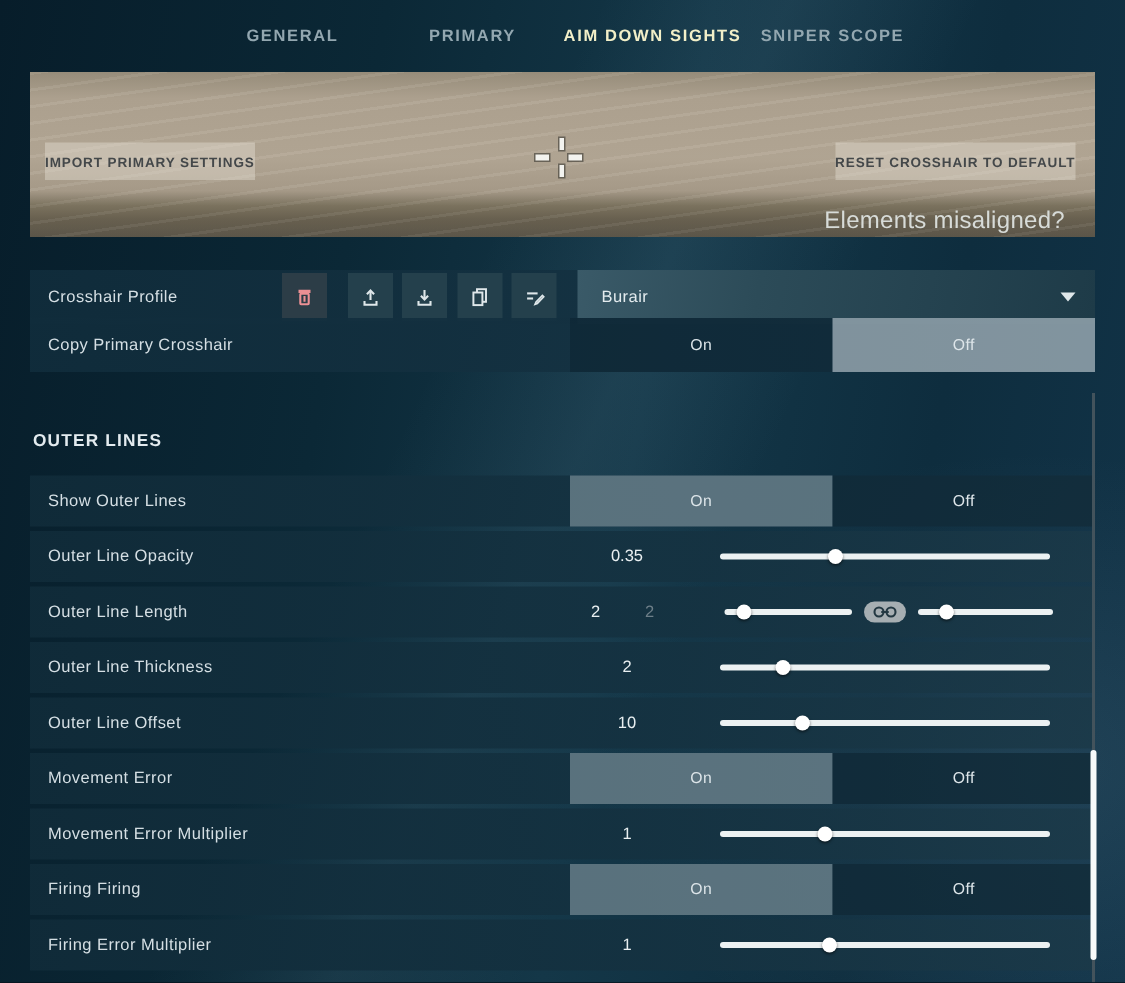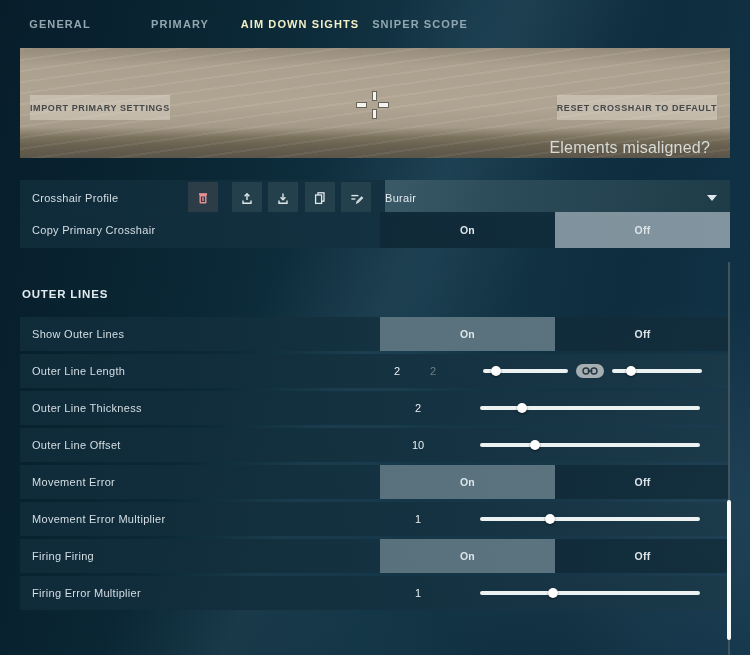--- a/index.html
+++ b/index.html
@@ -4,21 +4,21 @@
 <style>
   html,body{margin:0;padding:0;background:#06131c;}
   body{width:750px;height:655px;font-family:"Liberation Sans",sans-serif;-webkit-font-smoothing:antialiased;}
   #app{position:relative;width:750px;height:655px;overflow:hidden;
     background:
       radial-gradient(420px 300px at 92% 78%, rgba(130,165,185,0.14), rgba(130,165,185,0) 70%),
       linear-gradient(115deg, rgba(120,160,180,0) 38%, rgba(120,160,180,0.10) 50%, rgba(120,160,180,0) 62%),
       linear-gradient(100deg, #071d2a 0%, #0b2836 30%, #143748 55%, #0e2d3e 78%, #123449 100%);
   }
   
-  .tabs{position:absolute;top:0;left:0;right:0;height:48px;display:flex;align-items:center;}
+  .tabs{position:absolute;top:0;left:0;right:0;height:48px;display:flex;justify-content:center;align-items:center;}
   .tab{width:120px;text-align:center;font-size:11px;font-weight:bold;letter-spacing:1.1px;color:#93a7b0;cursor:pointer;}
   .tab.active{color:#f2efc8;}
   
   .preview{position:absolute;left:20px;top:48px;width:710px;height:110px;
     background:linear-gradient(to bottom,#998f7c 0%,#afa391 16%,#b3a795 52%,#a89c8a 72%,#7d7460 81%,#6a6251 89%,#5d574a 100%);}
   .preview::before{content:"";position:absolute;inset:0;
     background:repeating-linear-gradient(172deg, rgba(255,255,255,0.05) 0 2px, rgba(0,0,0,0.02) 2px 11px);pointer-events:none;}
   .p-btn{position:absolute;top:47px;height:25px;display:flex;align-items:center;justify-content:center;
     padding:0 0;background:rgba(236,231,221,0.38);color:#44484a;font-size:9px;font-weight:bold;letter-spacing:0.6px;cursor:pointer;}
   #import-btn{left:10px;}
@@ -36,27 +36,27 @@
   .row-label{position:absolute;left:12px;top:50%;transform:translateY(-50%);font-size:11px;color:#d5dfe4;letter-spacing:0.3px;white-space:nowrap;}
   
   .icon-btn{position:absolute;top:2px;width:30px;height:32px;background:#24404c;display:flex;align-items:center;justify-content:center;cursor:pointer;}
   #btn-delete{left:168px;background:#2c3d47;}
   #btn-upload{left:212px;}
   #btn-download{left:248px;}
   #btn-duplicate{left:285px;}
   #btn-rename{left:321px;}
   .icon-btn svg{display:block;}
   
-  .dropdown{position:absolute;left:365px;top:0;width:345px;height:36px;box-sizing:border-box;display:flex;align-items:center;
+  .dropdown{position:absolute;left:365px;top:0;width:345px;height:36px;box-sizing:border-box;display:flex;align-items:center;padding-left:16px;
     background:linear-gradient(100deg,#3a5a68 0%,#2c4b58 35%,#1e3b48 100%);font-size:11px;color:#e3ebee;cursor:pointer;letter-spacing:0.3px;}
   .caret{position:absolute;right:13px;top:15px;width:0;height:0;border-left:5px solid transparent;border-right:5px solid transparent;border-top:6px solid #dfe7ea;}
   
   .toggle{position:absolute;left:360px;top:0;width:350px;height:100%;display:flex;}
   .toggle-btn{flex:1;display:flex;align-items:center;justify-content:center;font-size:10.5px;color:#dde5e9;
-    letter-spacing:0.3px;background:rgba(9,30,42,0.38);cursor:pointer;font-weight:bold;}
+    letter-spacing:0.3px;background:rgba(9,30,42,0.38);cursor:pointer;}
   .toggle-btn.sel{background:rgba(186,202,210,0.42);}
   #copy-row .toggle-btn.sel{background:rgba(218,227,232,0.54);}
   
   .section-title{position:absolute;left:22px;top:288px;font-size:11.5px;font-weight:bold;color:#e3ebef;letter-spacing:0.8px;}
   
   #settings{position:absolute;left:20px;top:317px;width:710px;}
   .srow{position:relative;height:34px;margin-bottom:3px;
     background:linear-gradient(to right, rgba(16,43,57,0.95) 0%, rgba(20,49,64,0.9) 55%, rgba(27,57,72,0.82) 100%);}
   .sval{position:absolute;left:368px;width:60px;top:50%;transform:translateY(-50%);text-align:center;font-size:11px;color:#e9eff1;}
   .sval1{left:359px;width:36px;}
@@ -147,20 +147,27 @@
 
   <div id="settings">
       <div class="srow">
         <span class="row-label">Show Outer Lines</span>
         <div class="toggle">
           <div class="toggle-btn sel">On</div>
           <div class="toggle-btn">Off</div>
         </div>
       </div>
       <div class="srow">
+        <span class="row-label">Outer Line Opacity</span>
+        <span class="sval">0.35</span>
+        <div class="track track-main">
+          <div class="knob" style="left: 35%;"></div>
+        </div>
+      </div>
+      <div class="srow">
         <span class="row-label">Outer Line Length</span>
         <span class="sval sval1">2</span>
         <span class="svaldim">2</span>
         <div class="track track-a">
           <div class="knob" style="left: 15%;"></div>
         </div>
         <div class="link-pill">
           <svg width="22" height="12" viewBox="0 0 22 12" fill="none" stroke="#233842" stroke-width="1.4">
             <circle cx="7" cy="6" r="3"></circle>
             <circle cx="15" cy="6" r="3"></circle>

